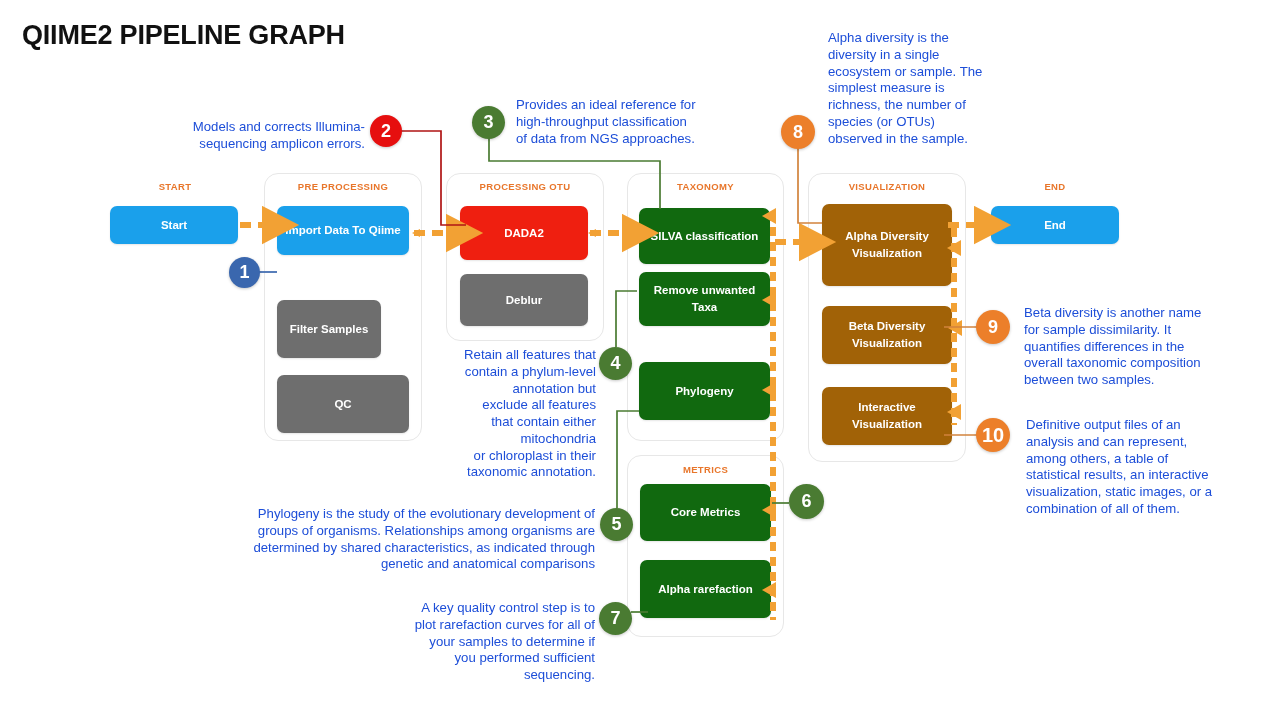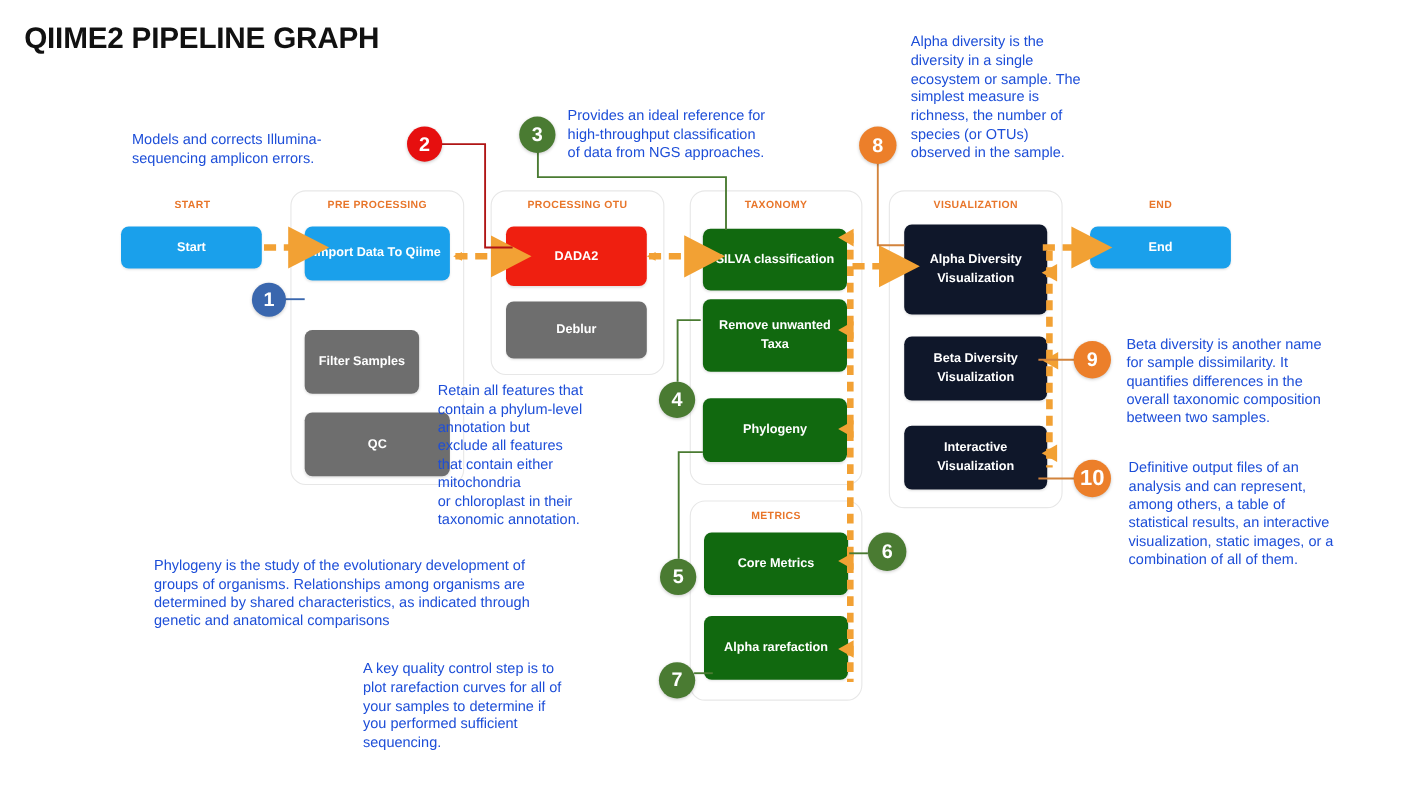--- a/index.html
+++ b/index.html
@@ -48,21 +48,21 @@
     font-size: 11.5px;
     font-weight: 700;
     line-height: 1.45;
     padding: 2px 6px;
     box-shadow: 0 1px 2px rgba(0,0,0,0.10);
   }
   .n-blue  { background: #1aa0eb; }
   .n-gray  { background: #6e6e6e; }
   .n-red   { background: #ef1f10; }
   .n-green { background: #11690f; }
-  .n-orange{ background: #0f172a; }
+  .n-orange{ background: #a16207; }
 
   
   .bullet {
     position: absolute;
     border-radius: 50%;
     color: #ffffff;
     display: flex; align-items: center; justify-content: center;
     font-size: 18px; font-weight: 700;
     box-shadow: 0 1px 3px rgba(0,0,0,0.22);
     z-index: 30;
@@ -74,21 +74,21 @@
 
   
   .note {
     position: absolute;
     font-size: 13.2px;
     line-height: 1.27;
     color: #1d4ed8;
     font-family: "Liberation Sans", sans-serif;
     white-space: pre-line;
   }
-  .note.right { }
+  .note.right { text-align: right; }
   .note.left  { text-align: left; }
 
   
   #arrows { position:absolute; left:0; top:0; width:1280px; height:720px; z-index:8; pointer-events:none; }
 </style>
 </head>
 <body>
 
 <div id="stage">
 
@@ -205,21 +205,21 @@
   <div class="node n-gray" style="left:460px; top:274px; width:128px; height:52px;">
     <span>Deblur</span>
   </div>
 
   <div class="lane" style="left:627px; top:173px; width:157px; height:268px;"></div>
   <div class="lane-label" style="left:627px; top:181px; width:157px;">TAXONOMY</div>
   <div class="node n-green" style="left:639px; top:208px; width:131px; height:56px;">
     <span>SILVA
 classification</span>
   </div>
-  <div class="node n-green" style="left:639px; top:272px; width:131px; height:66px;">
+  <div class="node n-green" style="left:639px; top:272px; width:131px; height:54px;">
     <span>Remove
 unwanted Taxa</span>
   </div>
   <div class="node n-green" style="left:639px; top:362px; width:131px; height:58px;">
     <span>Phylogeny</span>
   </div>
 
   <div class="lane" style="left:627px; top:455px; width:157px; height:182px;"></div>
   <div class="lane-label" style="left:627px; top:464px; width:157px;">METRICS</div>
   <div class="node n-green" style="left:640px; top:484px; width:131px; height:57px;">

